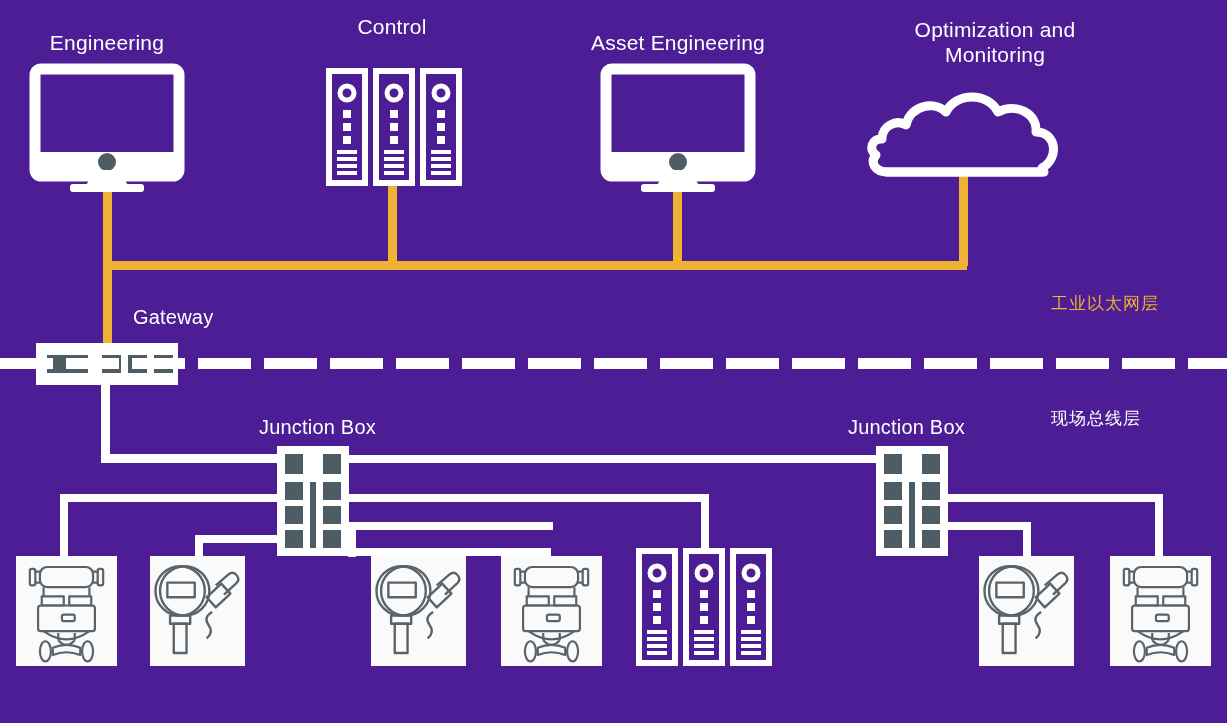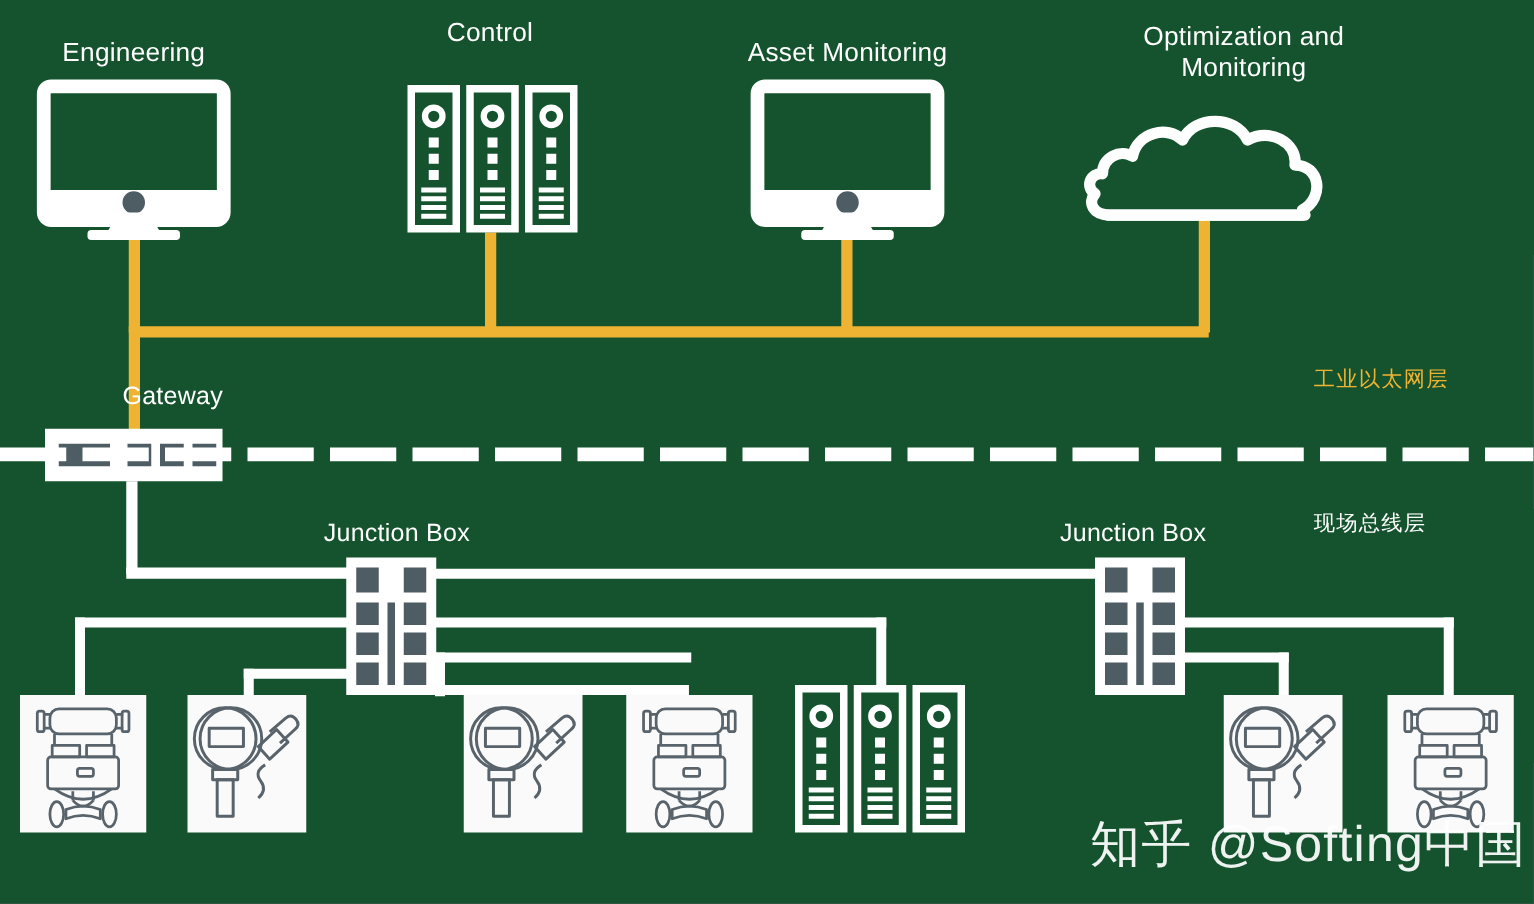--- a/index.html
+++ b/index.html
@@ -5,21 +5,21 @@
 <style>
   html,body{margin:0;padding:0;background:#4e5d64;}
   body{
     font-family:"Liberation Sans","DejaVu Sans",sans-serif;
     -webkit-font-smoothing:antialiased;
   }
   #stage{
     position:relative;
     width:1227px;
     height:723px;
-    background:#14532d;
+    background:#4c1d95;
     overflow:hidden;
   }
   
   .lbl{
     position:absolute;
     color:#ffffff;
     font-size:21px;
     line-height:1.18;
     letter-spacing:.2px;
     text-align:center;
@@ -49,21 +49,21 @@
   svg{display:block;overflow:visible;}
   .abs{position:absolute;}
 </style>
 </head>
 <body>
 
 <div id="stage">
 
   <div class="lbl" style="left:12px;top:31px;width:190px;">Engineering</div>
   <div class="lbl" style="left:297px;top:15px;width:190px;">Control</div>
-  <div class="lbl" style="left:570px;top:31px;width:216px;">Asset Monitoring</div>
+  <div class="lbl" style="left:570px;top:31px;width:216px;">Asset Engineering</div>
   <div class="lbl" style="left:887px;top:18px;width:216px;">Optimization and
 Monitoring</div>
 
   <div class="wire-y" style="left:105px;top:261px;width:862px;height:9px;"></div>
 
   <div class="wire-y" style="left:103px;top:186px;width:9px;height:80px;"></div>
   <div class="wire-y" style="left:388px;top:186px;width:9px;height:80px;"></div>
   <div class="wire-y" style="left:673px;top:186px;width:9px;height:80px;"></div>
   <div class="wire-y" style="left:959px;top:170px;width:9px;height:96px;"></div>
 
@@ -135,21 +135,21 @@
                C16 38 30 31 40 37
                C44 18 68 12 80 24
                C90 4 122 4 132 24
                C150 14 172 26 170 44
                C190 44 194 70 176 80
                L176 84 Z" fill="none" stroke="#ffffff" stroke-width="9" stroke-linejoin="round"></path>
       <line x1="20" y1="84" x2="178" y2="84" stroke="#ffffff" stroke-width="9" stroke-linecap="round"></line>
     </svg>
   </div>
 
-  <div class="lbl lbl-left small" style="left:98px;top:306px;width:180px;">Gateway</div>
+  <div class="lbl lbl-left small" style="left:133px;top:306px;width:180px;">Gateway</div>
 
   <div class="abs" style="left:36px;top:343px;">
     <svg width="142" height="42" viewBox="0 0 142 42">
       <rect x="0" y="0" width="142" height="42" fill="#ffffff"></rect>
       <rect x="11" y="12" width="41" height="18" fill="#4e5d64"></rect>
       <rect x="66" y="12" width="19" height="18" fill="#4e5d64"></rect>
       <rect x="92" y="12" width="19" height="18" fill="#4e5d64"></rect>
       <rect x="118" y="12" width="19" height="18" fill="#4e5d64"></rect>
     </svg>
   </div>
@@ -369,15 +369,14 @@
         <path d="M30 82 q25 18 50 0"></path>
         <path d="M46 84 v8 M64 84 v8"></path>
         <path d="M46 92 q9 10 18 0"></path>
         <path d="M40 100 q15 -6 30 0 v8 q-15 -6 -30 0 z"></path>
         <ellipse cx="32" cy="104" rx="6" ry="11"></ellipse>
         <ellipse cx="78" cy="104" rx="6" ry="11"></ellipse>
       </g>
     </svg>
   </div>
 
-  <div class="watermark" style="left:872px;top:648px;">知乎 @Softing中国</div>
 
 </div>
 
 </body></html>

